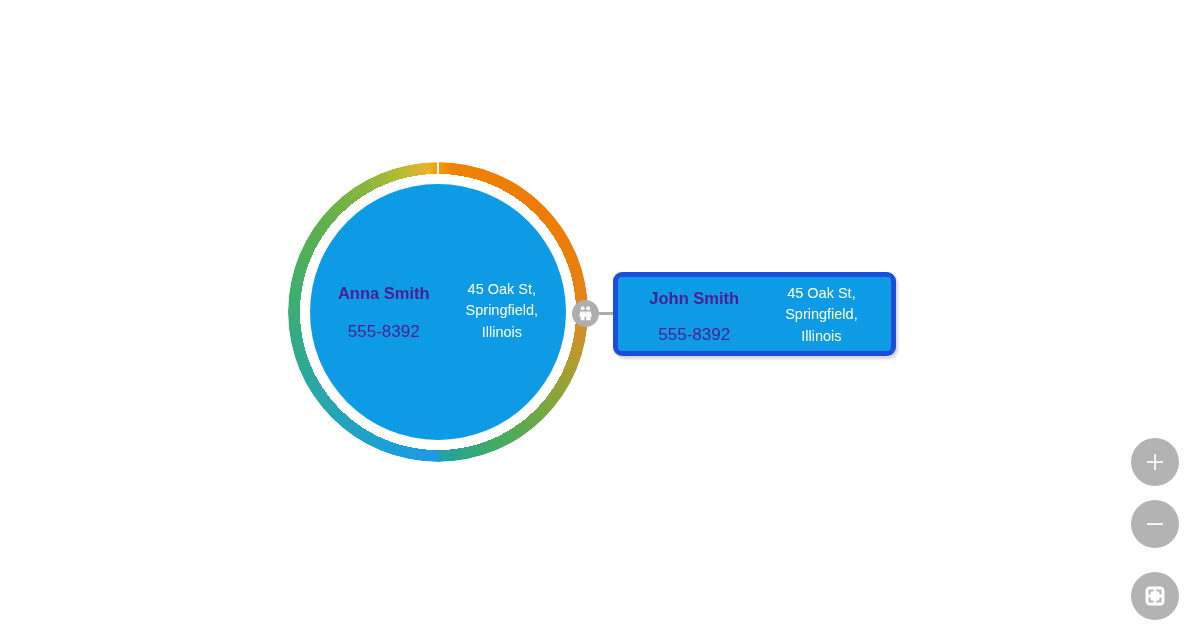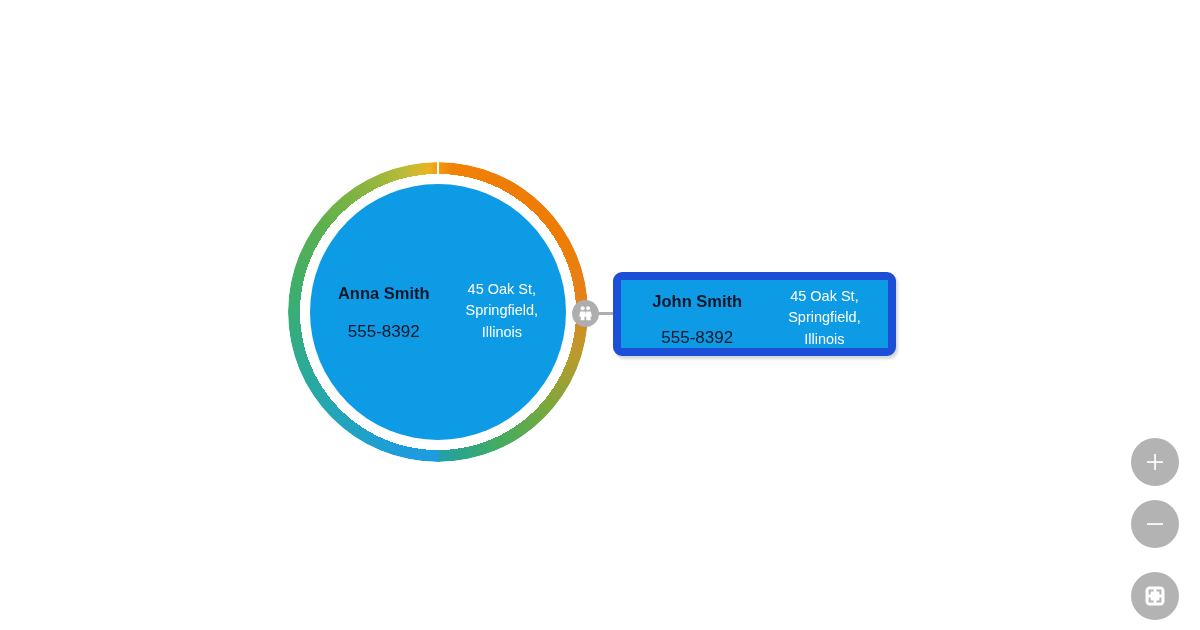--- a/index.html
+++ b/index.html
@@ -82,21 +82,21 @@
     position: absolute;
     display: flex;
     align-items: center;
     box-sizing: border-box;
   }
   .col-left {
     display: flex;
     flex-direction: column;
     align-items: center;
     justify-content: center;
-    color: #0f172a;
+    color: #4c1d95;
   }
   .col-right {
     display: flex;
     flex-direction: column;
     align-items: center;
     justify-content: center;
     color: #ffffff;
   }
   .name {
     font-size: 16.5px;
@@ -155,21 +155,21 @@
 
   
   .rect-node {
     position: absolute;
     left: 613px;
     top: 272px;
     width: 283px;
     height: 84px;
     box-sizing: border-box;
     background: #0d9be5;
-    border: 8px solid #1d4ed8;
+    border: 5px solid #1d4ed8;
     border-radius: 9px;
     box-shadow: 2px 3px 3px rgba(0,0,0,0.16);
   }
   .rect-node .node-text {
     left: 0;
     top: 0;
     width: 277px;
     height: 78px;
     justify-content: center;
     gap: 44px;

